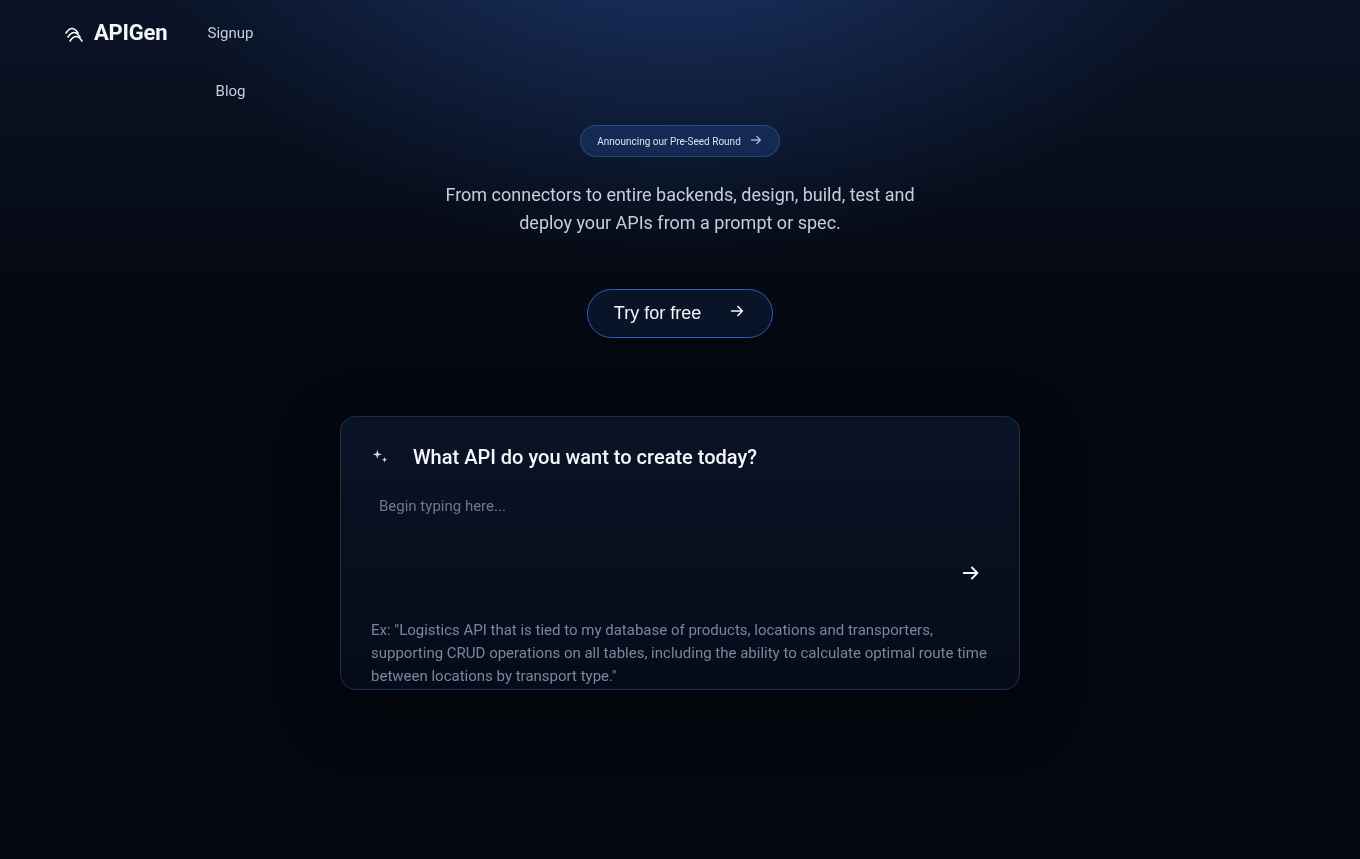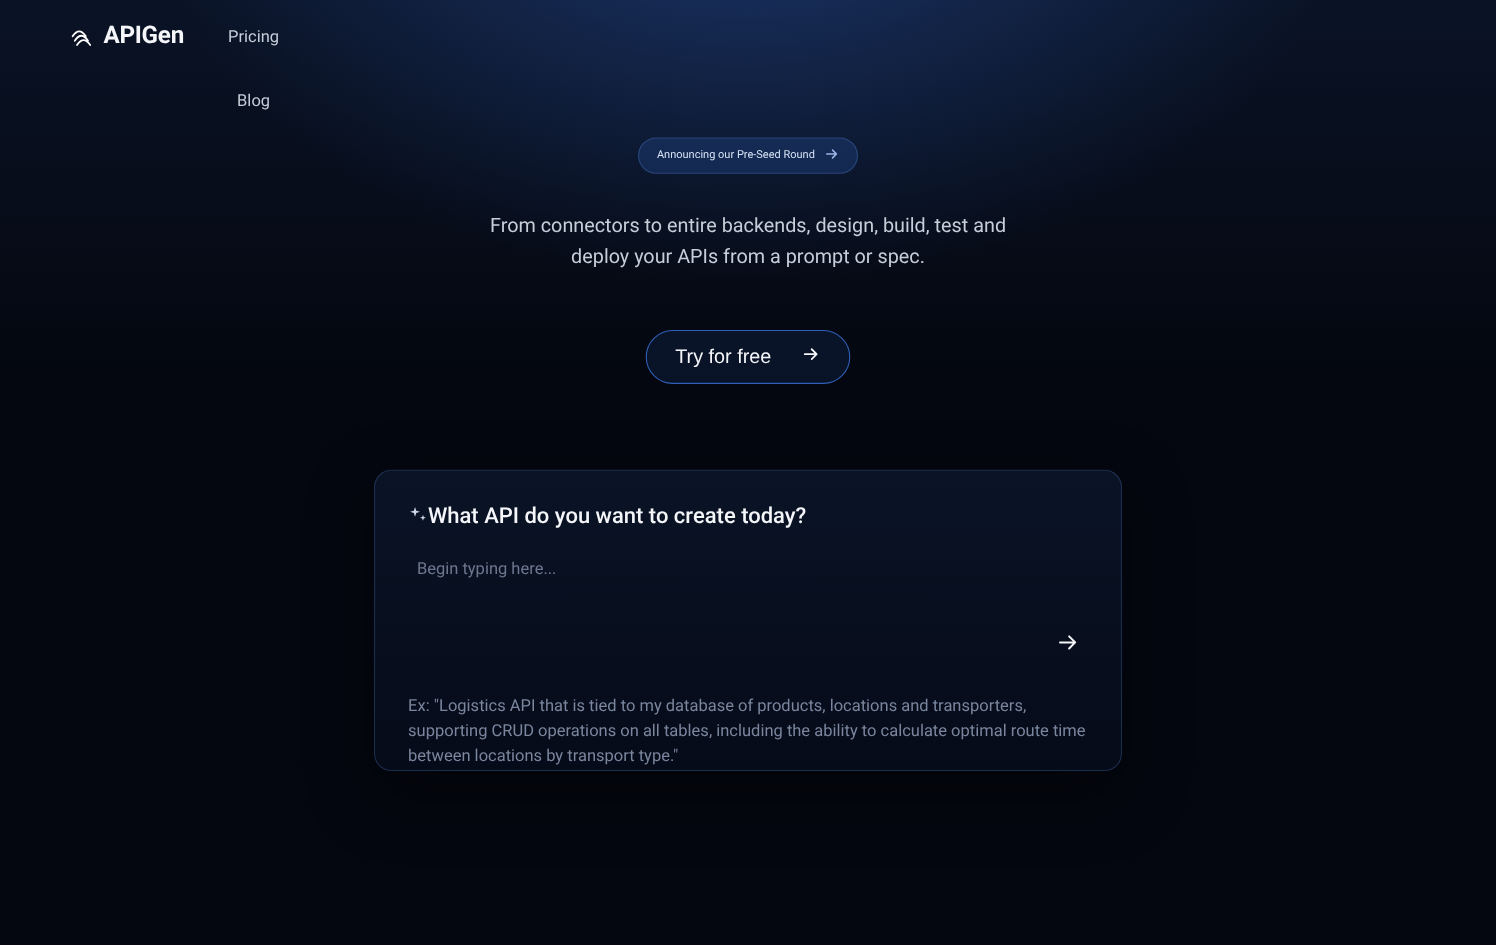--- a/index.html
+++ b/index.html
@@ -156,21 +156,21 @@
   .hero-title .line1 { color: var(--text-white); display: block; }
   .hero-title .line2 {
     display: block;
     background: linear-gradient(180deg, #d7deea 0%, #74819a 100%);
     -webkit-background-clip: text;
     background-clip: text;
     color: transparent;
   }
 
   .hero-sub {
-    margin-top: 34px;
+    margin-top: 24px;
     font-size: 18px;
     line-height: 1.55;
     color: var(--text-soft);
     max-width: 500px;
   }
 
   .cta-btn {
     margin-top: 52px;
     display: inline-flex;
     align-items: center;
@@ -193,21 +193,21 @@
     border: 1px solid rgba(42,66,110,0.6);
     border-radius: 16px;
     padding: 28px 30px 0 30px;
     text-align: left;
     box-shadow: 0 20px 60px rgba(0,0,0,0.4);
   }
 
   .prompt-header {
     display: flex;
     align-items: center;
-    gap: 0;
+    gap: 24px;
     margin-bottom: 22px;
   }
   .prompt-header .sparkle { width: 18px; height: 18px; flex-shrink: 0; }
   .prompt-title {
     font-size: 20px;
     font-weight: 500;
     color: var(--text-white);
   }
 
   .prompt-input-wrap {
@@ -275,21 +275,21 @@
     <nav class="nav-links">
       <div class="nav-link">
         <span>Product</span>
         <span class="chev">
           <svg viewBox="0 0 12 12" width="12" height="12">
               <path d="M2 4l4 4 4-4" stroke="currentColor" stroke-width="1.6" fill="none" stroke-linecap="round" stroke-linejoin="round"></path>
             </svg>
         </span>
       </div>
       <div class="nav-link">
-        <span>Pricing</span>
+        <span>Signup</span>
       </div>
       <div class="nav-link">
         <span>Blog</span>
       </div>
     </nav>
 
     <div class="nav-spacer"></div>
 
   </header>
 

